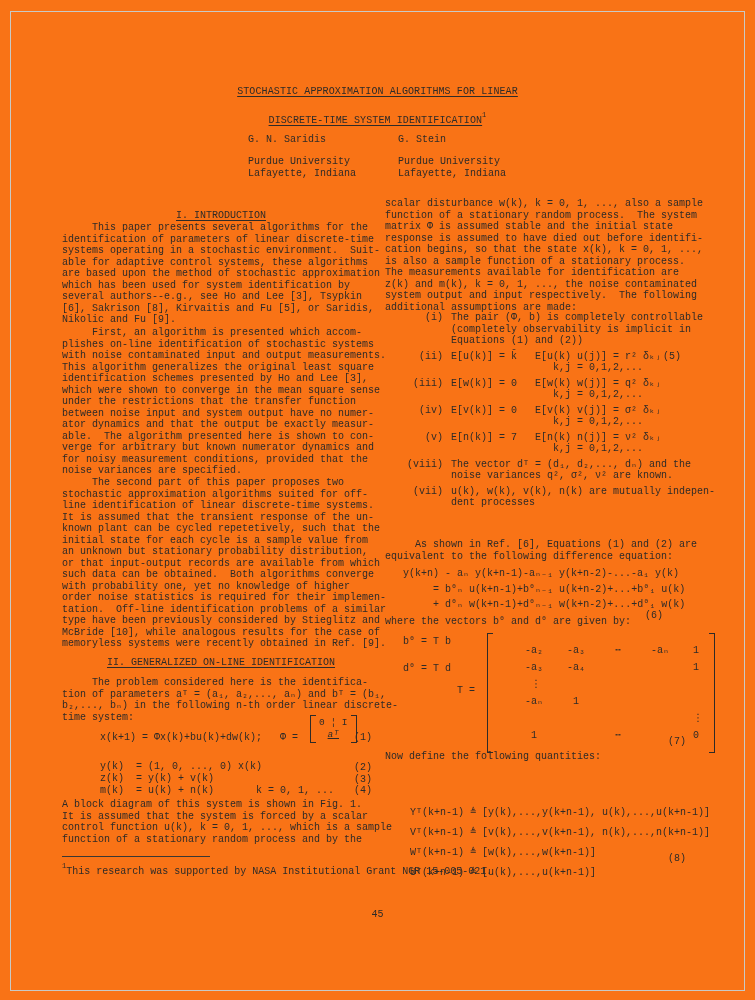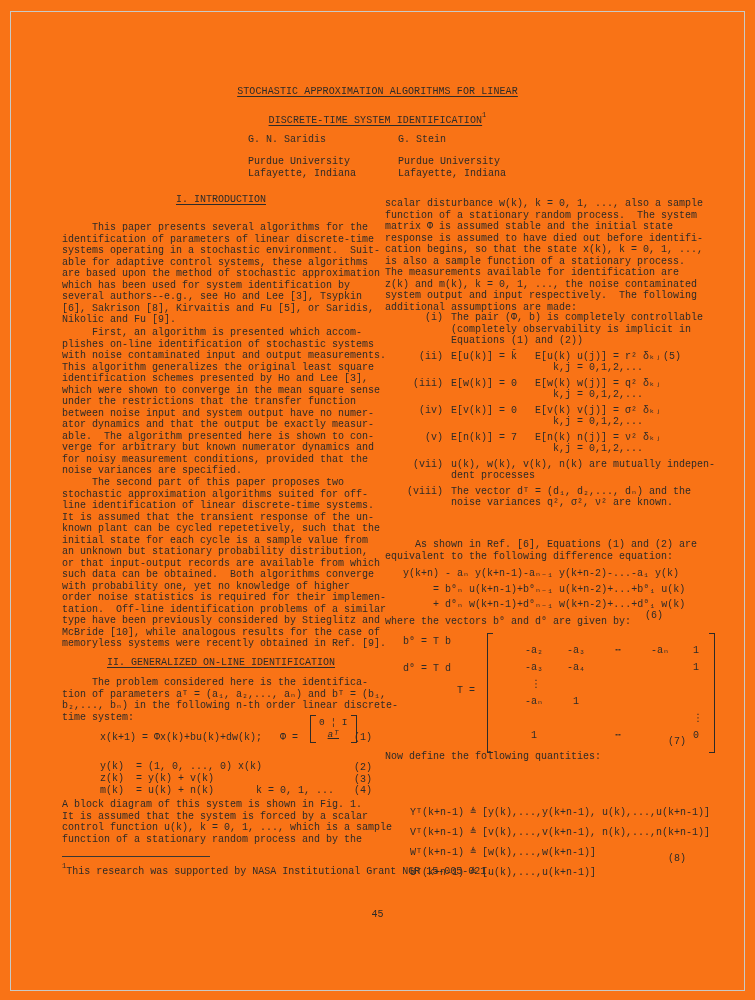--- a/index.html
+++ b/index.html
@@ -65,21 +65,21 @@
   </div>
   <div class="abs" style="left:398px; top:134px">
     <div>G. Stein</div>
     <div style="margin-top:11px; line-height:11.5px">
       <div>Purdue University</div>
       <div>Lafayette, Indiana</div>
     </div>
   </div>
 
   <div class="col col-left">
-    <div class="sec" style="top:1px"><span class="underline">I.  INTRODUCTION</span></div>
+    <div class="sec" style="top:17px"><span class="underline">I.  INTRODUCTION</span></div>
     <pre class="abs" style="top:29px">     This paper presents several algorithms for the
 identification of parameters of linear discrete-time
 systems operating in a stochastic environment.  Suit-
 able for adaptive control systems, these algorithms
 are based upon the method of stochastic approximation
 which has been used for system identification by
 several authors--e.g., see Ho and Lee [3], Tsypkin
 [6], Sakrison [8], Kirvaitis and Fu [5], or Saridis,
 Nikolic and Fu [9].</pre>
     <pre class="abs" style="top:134px">     First, an algorithm is presented which accom-
@@ -177,28 +177,28 @@
         <span class="alabel">(iv)</span>
         <pre class="atext">E[v(k)] = 0   E[v(k) v(j)] = σ² δₖⱼ
                  k,j = 0,1,2,...</pre>
       </div>
       <div class="assump">
         <span class="alabel">(v)</span>
         <pre class="atext">E[n(k)] = 7   E[n(k) n(j)] = ν² δₖⱼ
                  k,j = 0,1,2,...</pre>
       </div>
       <div class="assump">
+        <span class="alabel">(viii)</span>
+        <pre class="atext">The vector dᵀ = (d₁, d₂,..., dₙ) and the
+noise variances q², σ², ν² are known.</pre>
+      </div>
+      <div class="assump">
         <span class="alabel">(vii)</span>
         <pre class="atext">u(k), w(k), v(k), n(k) are mutually indepen-
 dent processes</pre>
-      </div>
-      <div class="assump">
-        <span class="alabel">(viii)</span>
-        <pre class="atext">The vector dᵀ = (d₁, d₂,..., dₙ) and the
-noise variances q², σ², ν² are known.</pre>
       </div>
     </div>
 
     <pre class="abs" style="top:344px">     As shown in Ref. [6], Equations (1) and (2) are
 equivalent to the following difference equation:</pre>
 
     <div class="abs" style="top:371px; left:18px; right:0">
       <pre style="line-height:15.5px">y(k+n) - aₙ y(k+n-1)-aₙ₋₁ y(k+n-2)-...-a₁ y(k)
      = b⁰ₙ u(k+n-1)+b⁰ₙ₋₁ u(k+n-2)+...+b⁰₁ u(k)
      + d⁰ₙ w(k+n-1)+d⁰ₙ₋₁ w(k+n-2)+...+d⁰₁ w(k)</pre>

